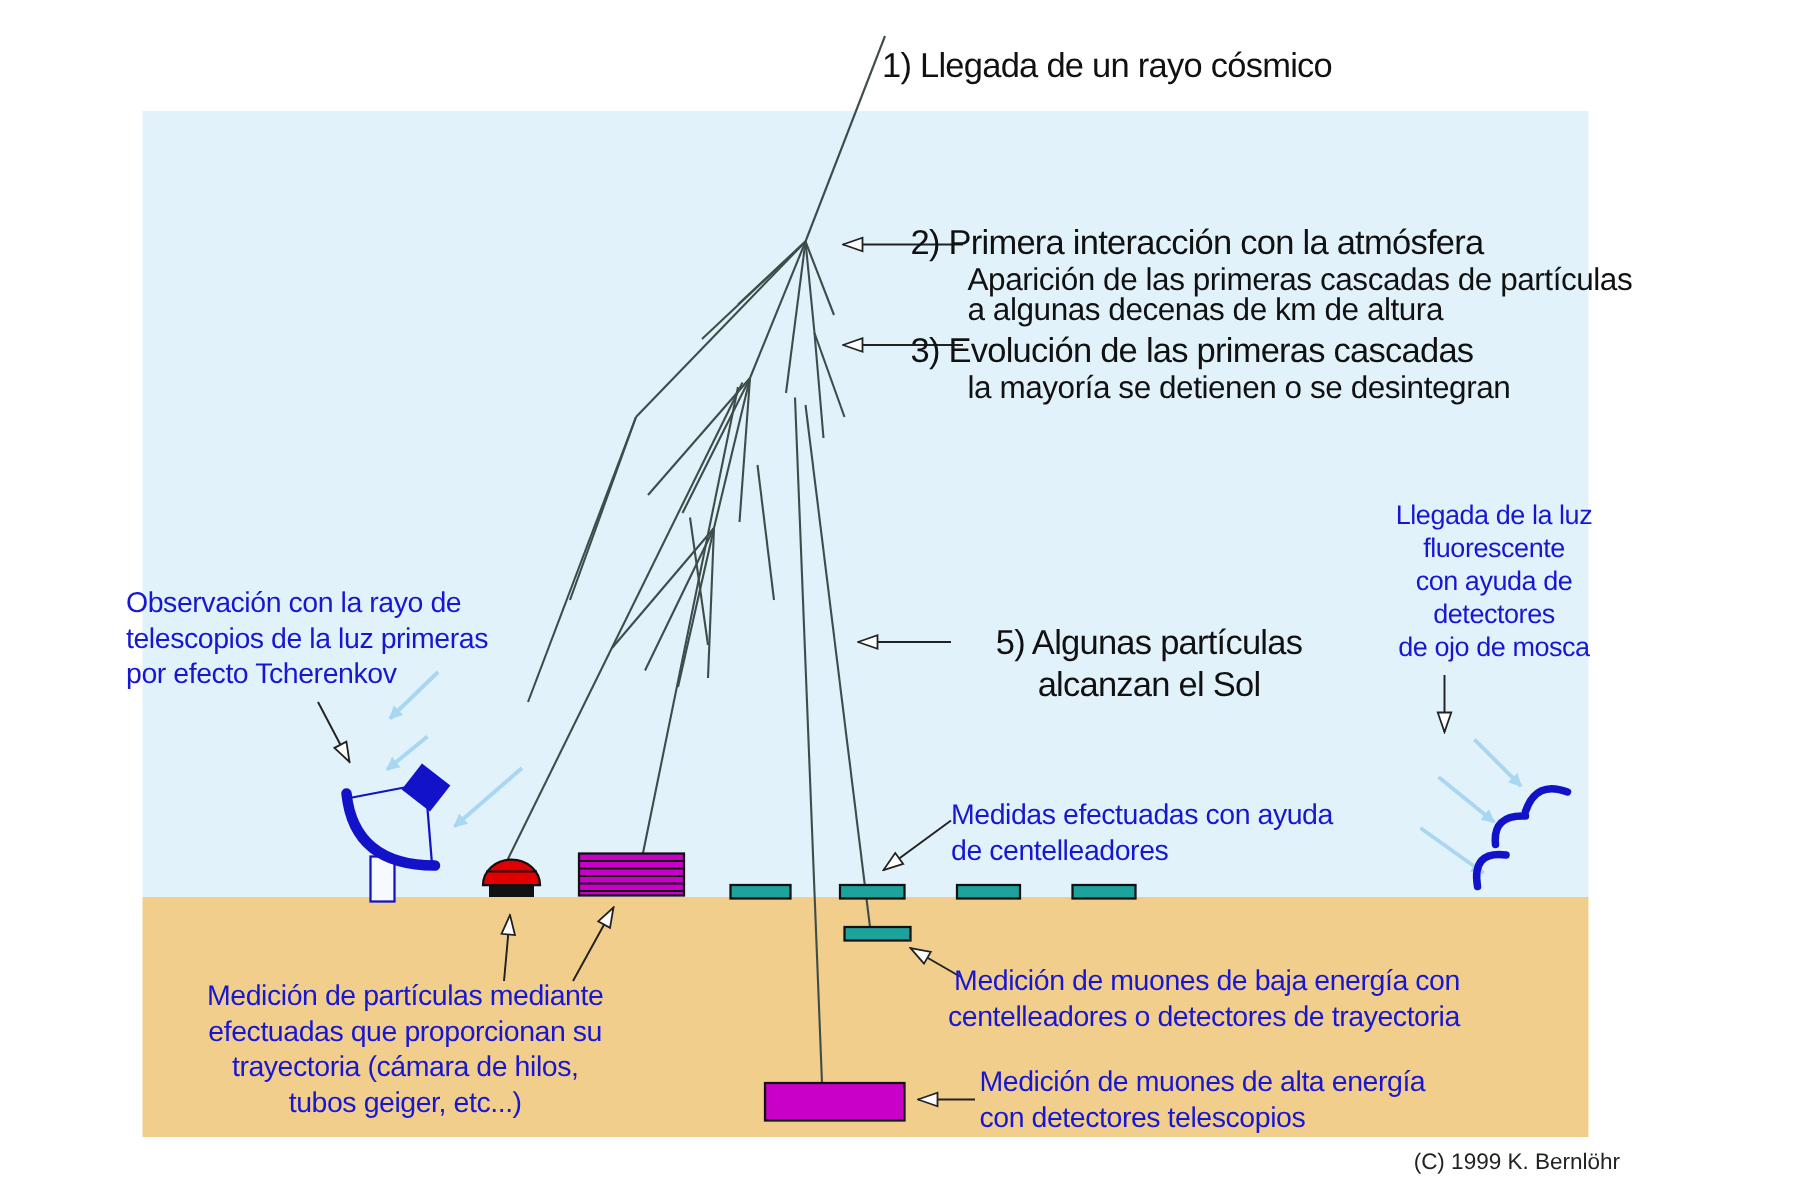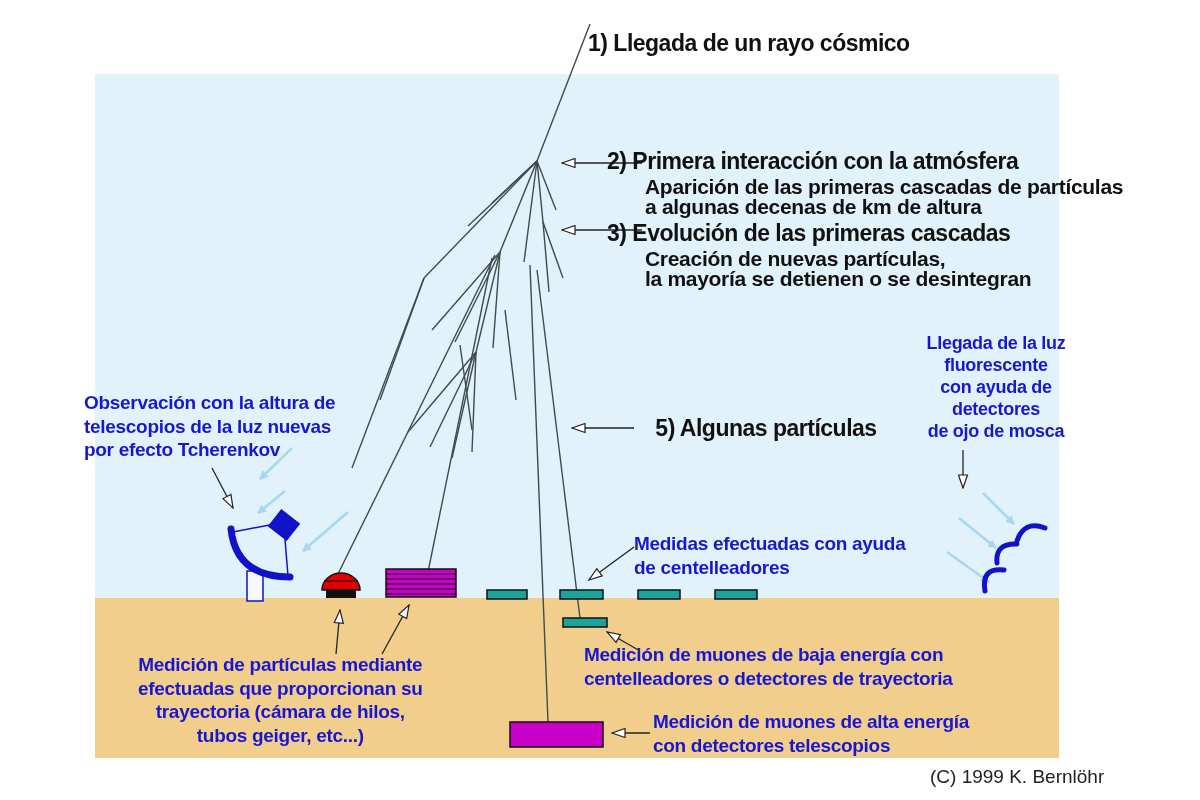--- a/index.html
+++ b/index.html
@@ -10,27 +10,27 @@
   .abs { position:absolute; }
   #sky {
     left:95px; top:74px; width:964px; height:524px;
     background:var(--sky,#E2F2FB);
   }
   #ground {
     left:95px; top:598px; width:964px; height:160px;
     background:var(--ground,#F2CE8D);
   }
   #overlay { left:0; top:0; }
-  .ann { position:absolute; white-space:nowrap; font-weight:bold; }
+  .ann { position:absolute; white-space:nowrap; font-weight:normal; }
   .step-title { font-size:23px; color:var(--step_text,#111); letter-spacing:-0.5px; }
   .step-sub   { font-size:21px; color:var(--step_text,#111); line-height:20px; letter-spacing:-0.3px; }
   .blue  { color:var(--annotation_blue,#1717D2); font-size:19px; line-height:23.5px; letter-spacing:-0.3px; }
   .blue-sm { color:var(--annotation_blue,#1717D2); font-size:18px; line-height:22px; letter-spacing:-0.3px; }
   .center { text-align:center; }
-  .copyright { font-size:19px; color:#222; font-weight:normal; text-align:right; }
+  .copyright { font-size:15px; color:#222; font-weight:normal; text-align:right; }
 </style>
 </head>
 <body>
 
 <div class="abs" id="sky"></div>
 <div class="abs" id="ground"></div>
 
 <svg class="abs" id="overlay" width="1200" height="800" viewBox="0 0 1200 800">
   <defs>
     <marker id="oh" markerWidth="15" markerHeight="11" refX="14" refY="5.5" orient="auto" markerUnits="userSpaceOnUse">
@@ -146,31 +146,31 @@
 <div class="ann step-title" style="left:588px; top:30px;">1) Llegada de un rayo cósmico</div>
 
 <div class="ann step-title" style="left:607px; top:148px;">2) Primera interacción con la atmósfera</div>
 <div class="ann step-sub" style="left:645px; top:177px;">
   <div>Aparición de las primeras cascadas de partículas</div>
   <div>a algunas decenas de km de altura</div>
 </div>
 
 <div class="ann step-title" style="left:607px; top:220px;">3) Evolución de las primeras cascadas</div>
 <div class="ann step-sub" style="left:645px; top:249px;">
-  <div>Creación de nuevas partículas,</div>
   <div>la mayoría se detienen o se desintegran</div>
 </div>
 
 <div class="ann step-title center" style="left:628px; top:414px; width:276px; line-height:28px;">
   <div>5) Algunas partículas</div>
+  <div>alcanzan el Sol</div>
 </div>
 
 <div class="ann blue" style="left:84px; top:391px;">
-  <div>Observación con la altura de</div>
-  <div>telescopios de la luz nuevas</div>
+  <div>Observación con la rayo de</div>
+  <div>telescopios de la luz primeras</div>
   <div>por efecto Tcherenkov</div>
 </div>
 
 <div class="ann blue-sm center" style="left:916px; top:332px; width:160px;">
   <div>Llegada de la luz</div>
   <div>fluorescente</div>
   <div>con ayuda de</div>
   <div>detectores</div>
   <div>de ojo de mosca</div>
 </div>
@@ -180,21 +180,21 @@
   <div>de centelleadores</div>
 </div>
 
 <div class="ann blue" style="left:138px; top:653px;text-align:center;">
   <div>Medición de partículas mediante</div>
   <div>efectuadas que proporcionan su</div>
   <div>trayectoria (cámara de hilos,</div>
   <div>tubos geiger, etc...)</div>
 </div>
 
-<div class="ann blue" style="left:584px; top:643px;">
+<div class="ann blue" style="left:632px; top:643px;text-align:right;">
   <div>Medición de muones de baja energía con</div>
   <div>centelleadores o detectores de trayectoria</div>
 </div>
 
 <div class="ann blue" style="left:653px; top:710px;">
   <div>Medición de muones de alta energía</div>
   <div>con detectores telescopios</div>
 </div>
 
 <div class="ann copyright" style="left:930px; top:766px; width:150px;">(C) 1999 K. Bernlöhr</div>

